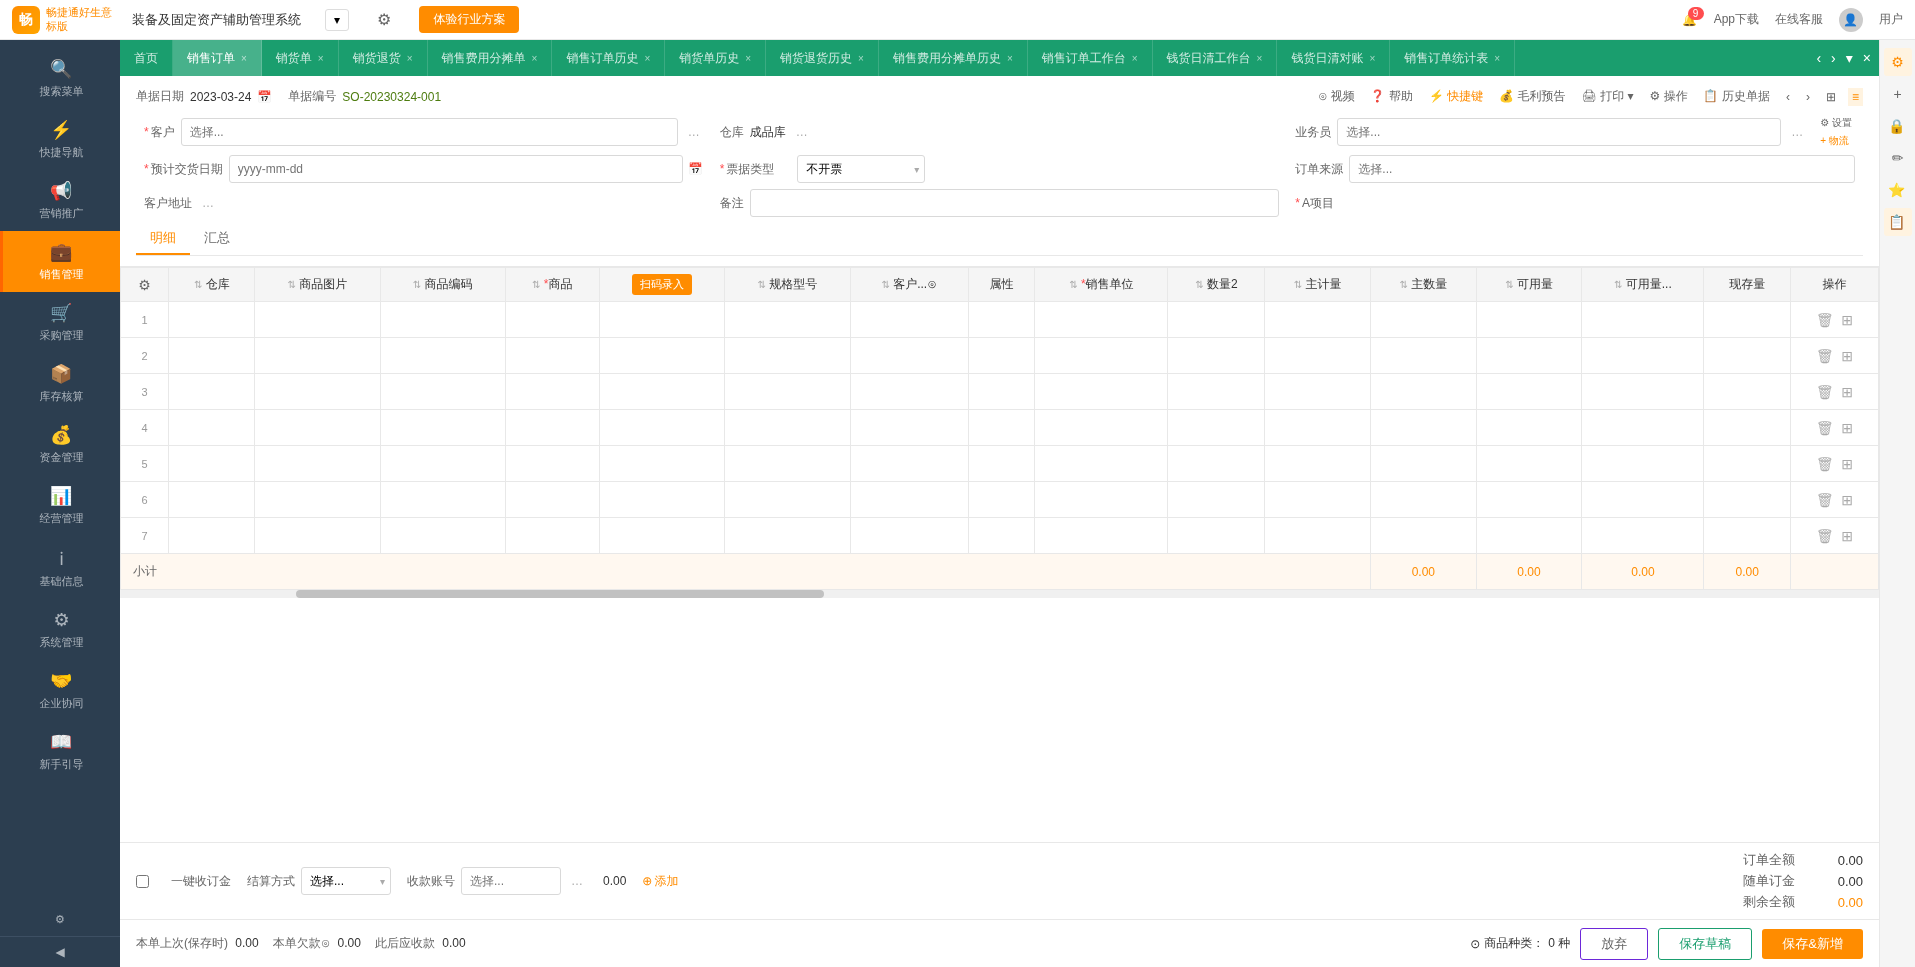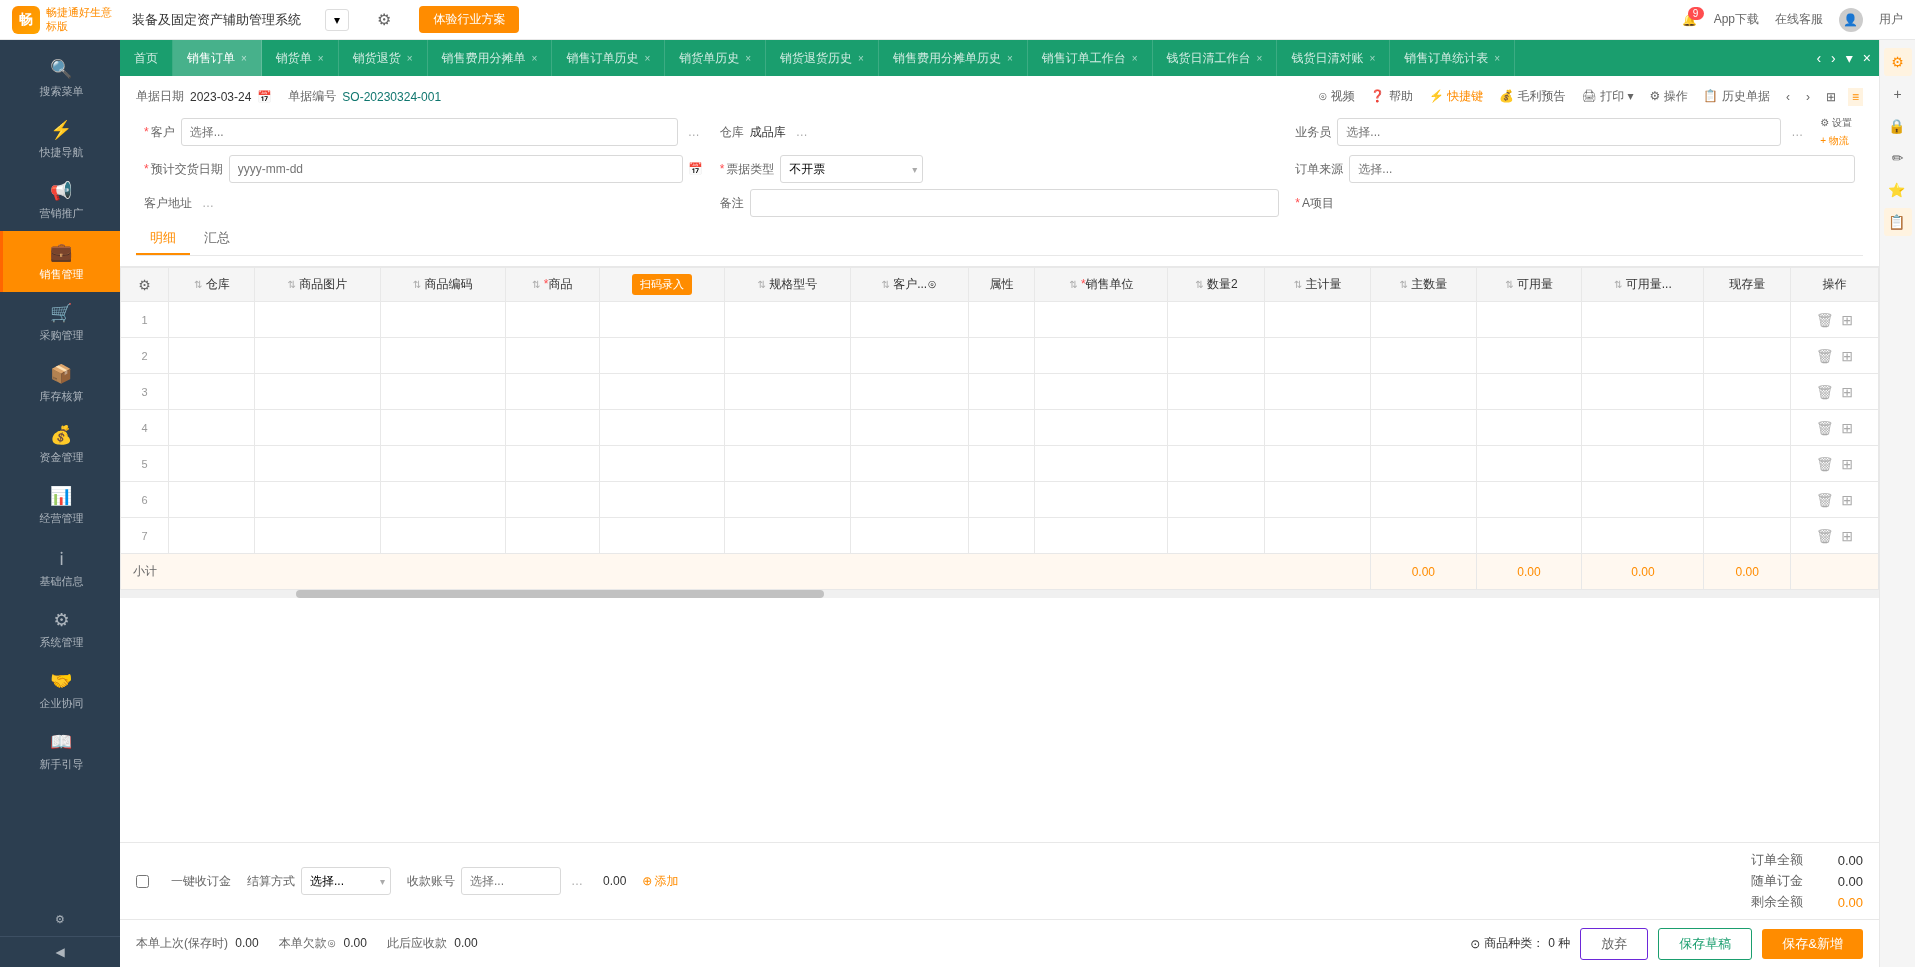--- a/index.html
+++ b/index.html
@@ -113,21 +113,21 @@
     .form-label { color: #666; font-size: 12px; white-space: nowrap; }
     .form-label.required::before { content: '*'; color: #ff4d4f; margin-right: 2px; }
     .form-input {
       border: 1px solid #d9d9d9; border-radius: 3px; padding: 4px 8px;
       font-size: 12px; color: #6d28d9; background: white; flex: 1; min-width: 0;
       height: 28px;
     }
     .form-input.placeholder-text { color: #bbb; }
     .form-dots { color: #aaa; font-size: 12px; cursor: pointer; padding: 0 4px; }
     .cal-icon { color: #aaa; cursor: pointer; }
-    .doc-num { color: #0f766e; font-size: 12px; }
+    .doc-num { color: #4d7c0f; font-size: 12px; }
 
     
     .form-tabs { display: flex; gap: 0; margin-bottom: 0; border-bottom: 1px solid #e8e8e8; }
     .form-tab {
       padding: 6px 14px; cursor: pointer; font-size: 13px; color: #666;
       border-bottom: 2px solid transparent;
     }
     .form-tab.active { color: #ff8c00; border-bottom-color: #ff8c00; font-weight: 500; }
 
     
@@ -167,31 +167,31 @@
       background: white; border-top: 1px solid #e8e8e8;
       display: flex; align-items: center; padding: 8px 16px;
       flex-shrink: 0; gap: 16px;
     }
     .bottom-checkbox-area { display: flex; align-items: center; gap: 22px; font-size: 12px; color: #666; }
     .payment-field { display: flex; align-items: center; gap: 6px; }
     .add-btn { color: #ff8c00; cursor: pointer; font-size: 12px; display: flex; align-items: center; gap: 2px; }
 
     
     .bottom-right { margin-left: auto; display: flex; flex-direction: column; gap: 3px; font-size: 13px; }
-    .summary-row { display: flex; justify-content: center; align-items: center; }
+    .summary-row { display: flex; gap: 8px; justify-content: center; align-items: center; }
     .summary-label { color: #666; }
     .summary-value { color: #333; min-width: 60px; text-align: right; }
     .summary-value.orange { color: #ff8c00; }
 
     
     .footer-btns {
       display: flex; align-items: center; padding: 0 16px; gap: 10px;
       background: white; border-top: 1px solid #e8e8e8; height: 48px; flex-shrink: 0;
     }
-    .footer-stat { font-size: 12px; color: #666; margin-right: auto; display: flex; gap: 20px; }
+    .footer-stat { font-size: 12px; color: #666; margin-right: auto; display: flex; gap: 14px; }
     .product-count { display: flex; align-items: center; gap: 4px; }
     .discard-btn {
       border: 1px solid #6d28d9; background: white; color: #666;
       padding: 6px 20px; border-radius: 3px; cursor: pointer; font-size: 13px;
     }
     .save-draft-btn {
       border: 1px solid #1a9e6e; background: white; color: #1a9e6e;
       padding: 6px 20px; border-radius: 3px; cursor: pointer; font-size: 13px;
     }
     .save-new-btn {
@@ -469,21 +469,21 @@
 
       <div class="field-row">
         <div class="inline-field">
           <span class="form-label required">预计交货日期</span>
           <input class="form-input" type="text" placeholder="yyyy-mm-dd" style="flex: 1 1 0%;">
           <span class="cal-icon">📅</span>
         </div>
         <div class="inline-field">
           <span class="form-label required">票据类型</span>
           <div class="select-wrapper">
-            <select class="" style="width:143px;">
+            <select class="" style="width:128px;margin-left:17px;">
               <option>不开票</option>
               <option>增值税专用发票</option>
               <option>增值税普通发票</option>
             </select>
             <span class="select-arrow">▾</span>
           </div>
         </div>
         <div class="inline-field">
           <span class="form-label">订单来源</span>
           <input class="form-input placeholder-text" placeholder="选择..." style="flex: 1 1 0%;">

